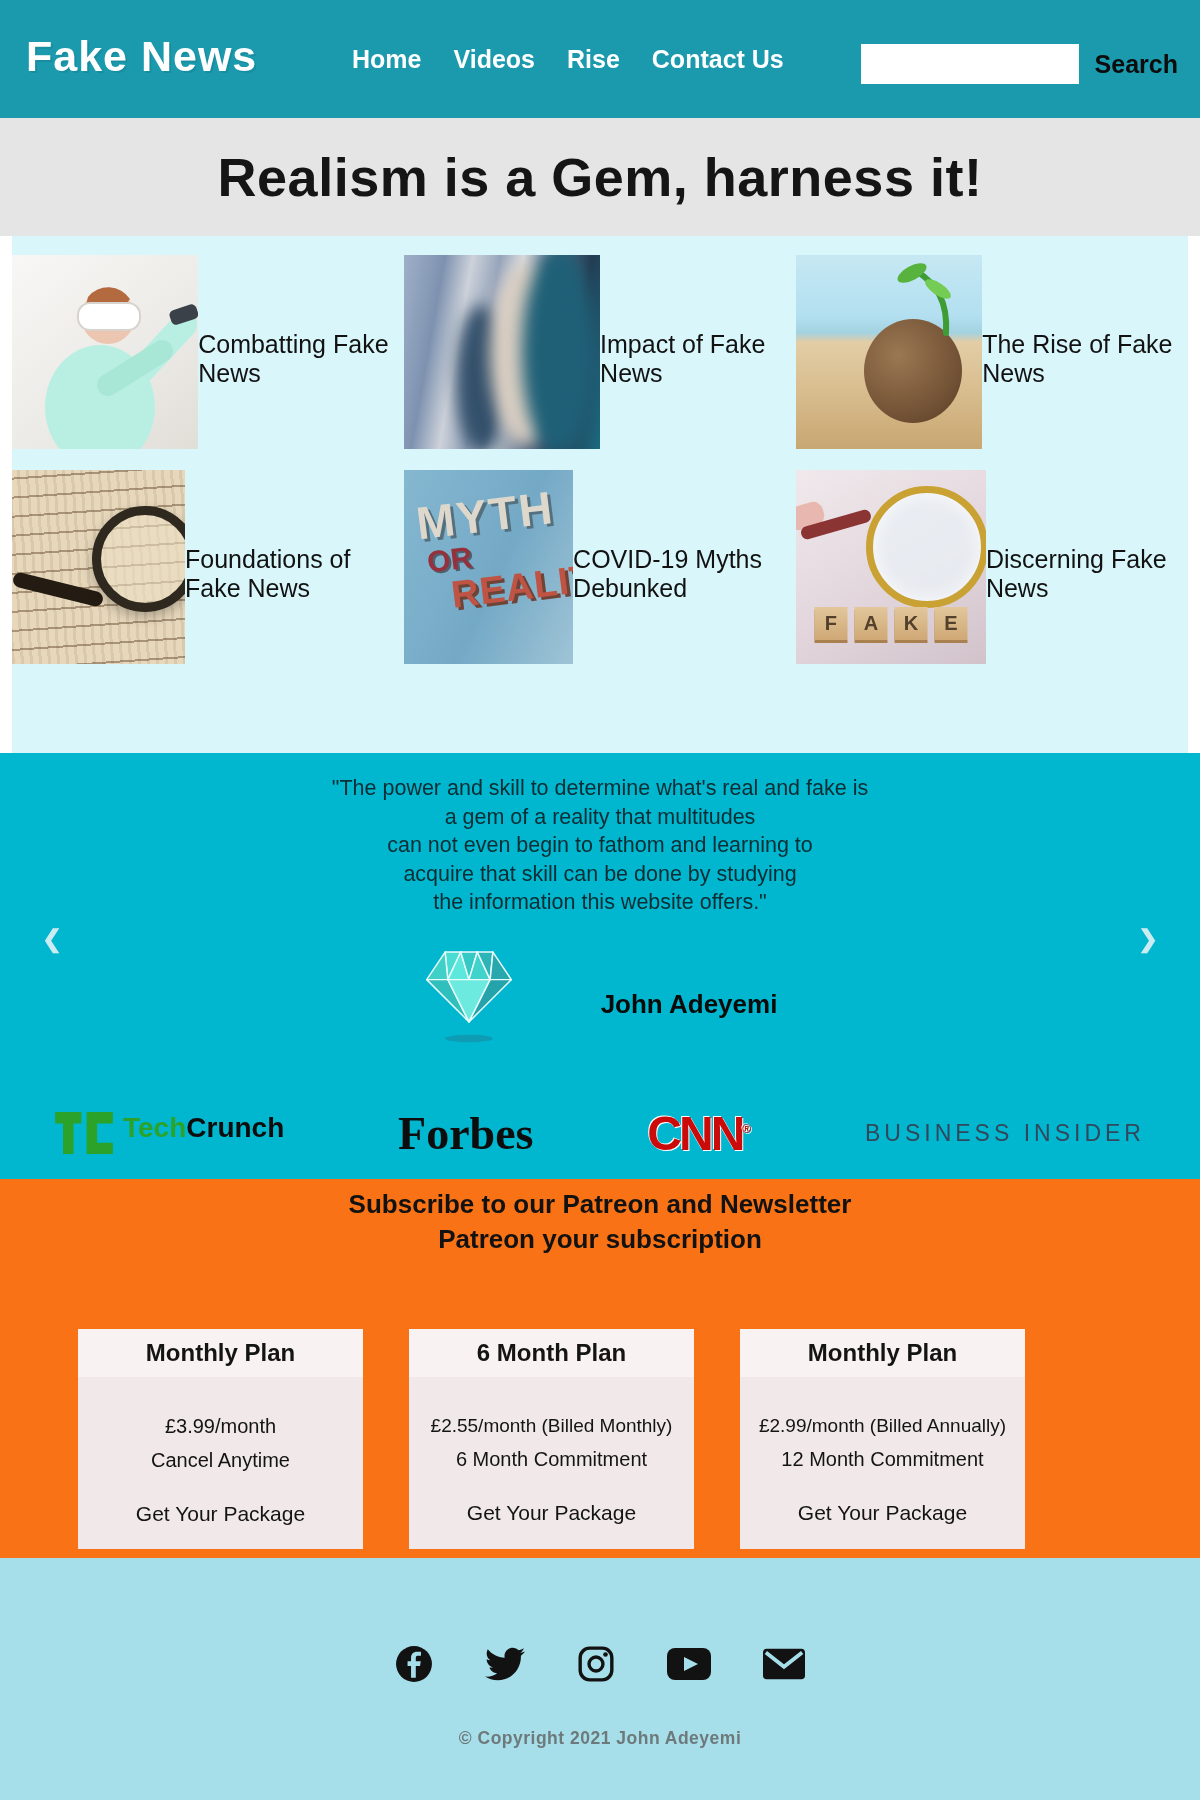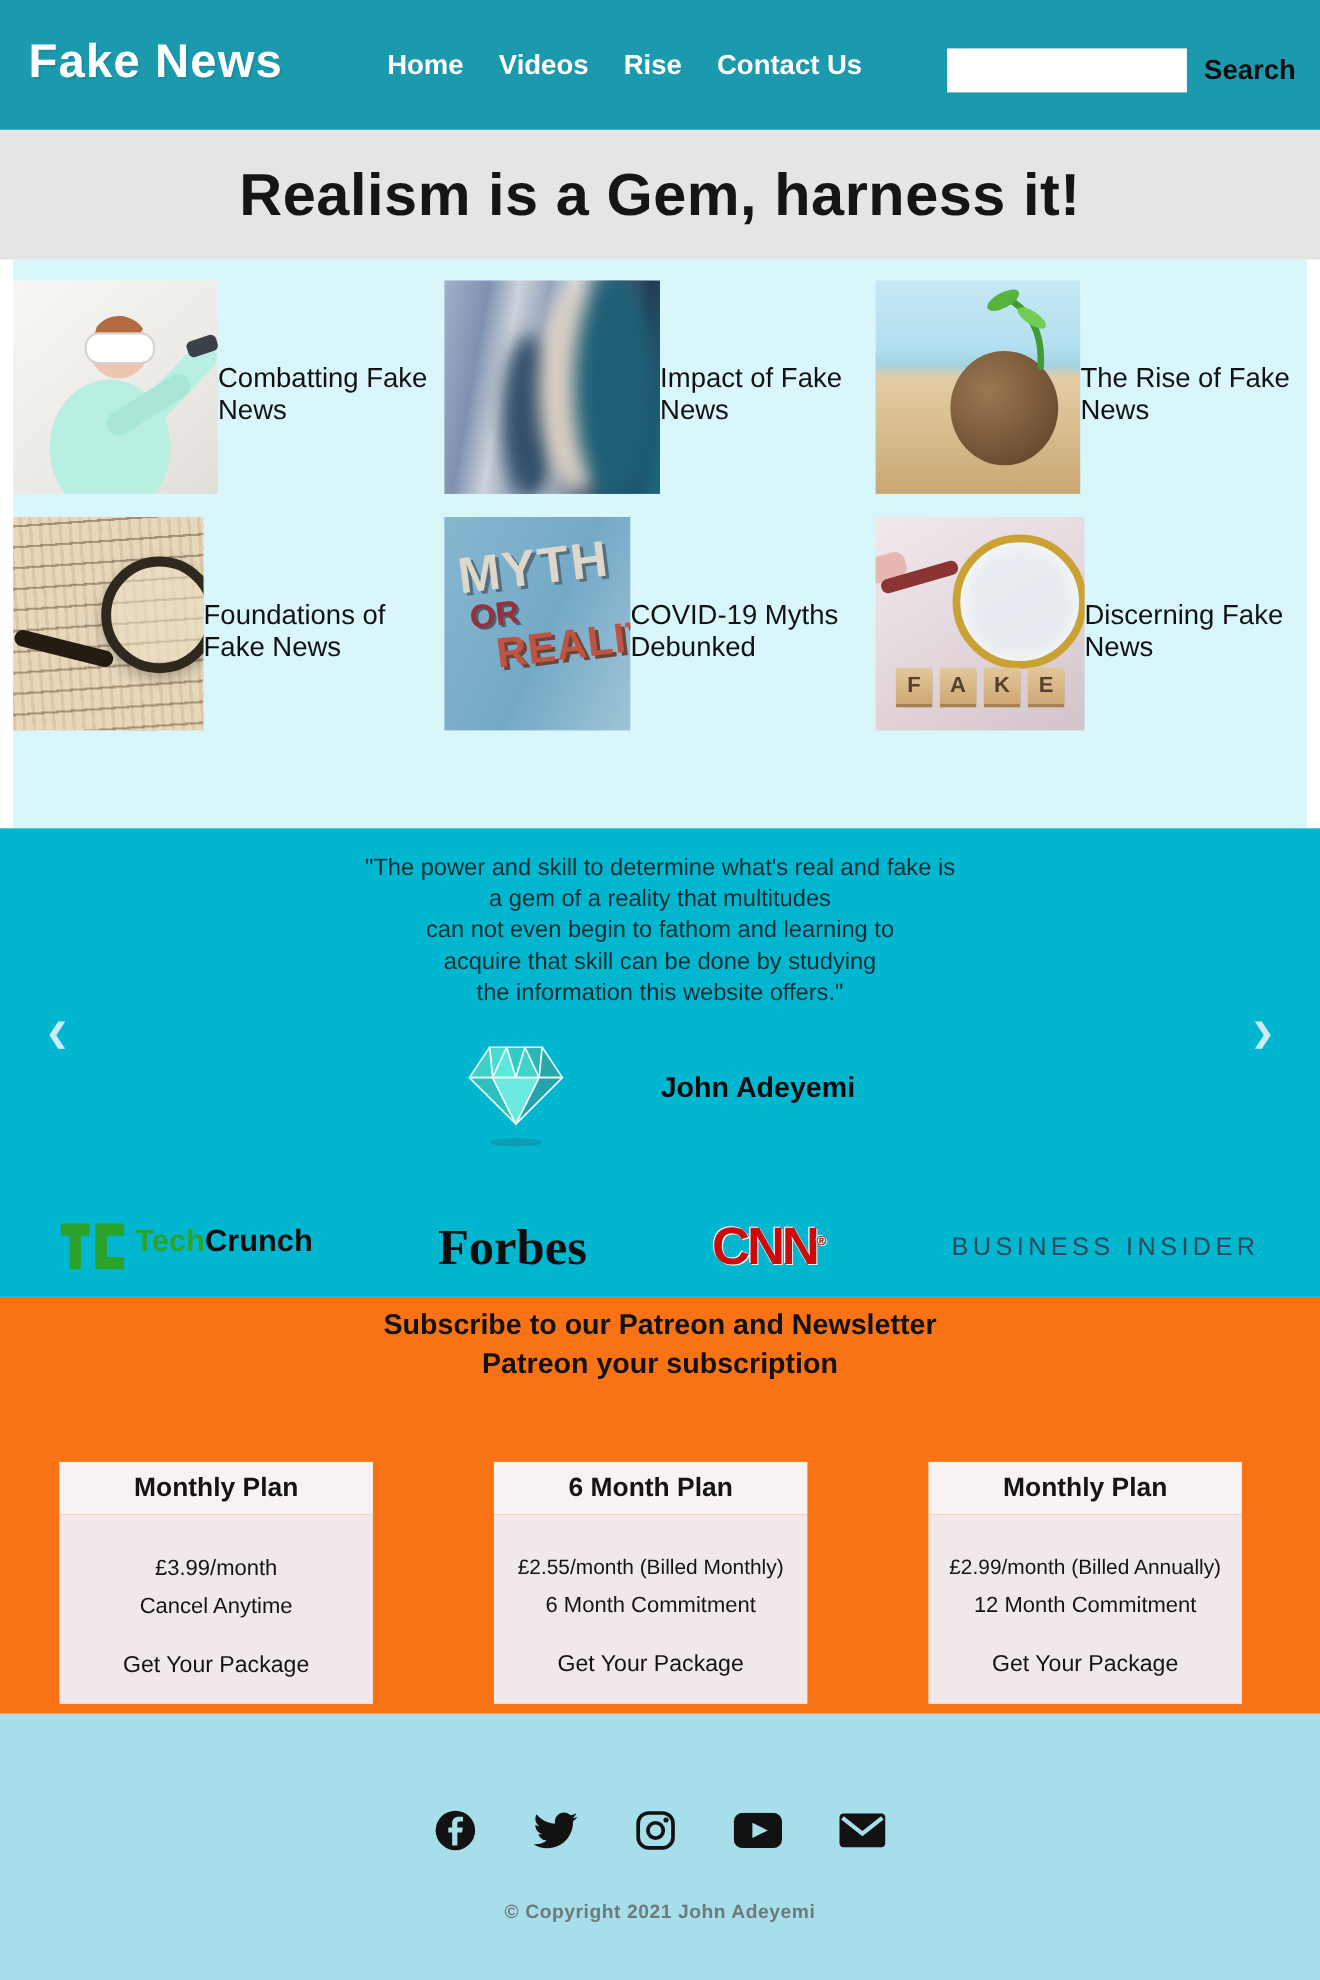--- a/index.html
+++ b/index.html
@@ -72,42 +72,42 @@
     border-radius:10px; transform:rotate(-16deg); }
   .f-blocks { position:absolute; bottom:24px; left:50%; transform:translateX(-50%); display:flex; gap:7px; }
   .f-block { width:33px; height:33px; background:linear-gradient(#e2c79b,#cfa875); box-shadow:0 3px 0 #a98050;
     display:flex; align-items:center; justify-content:center; font-weight:700; font-size:20px; color:#54402c; }
 
   
   .testimonial { position:relative; height:426px; background:#00b7cf; }
   .quote { padding-top:21px; text-align:center; font-size:21.5px; line-height:1.33; font-weight:500;
     color:#0b2d33; white-space:pre-line; }
   .testi-row { margin-top:24px; display:flex; justify-content:center; align-items:flex-start; gap:86px; }
-  .author { margin-top:32px; font-size:26px; font-weight:700; color:#0a0a0a; }
+  .author { margin-top:48px; font-size:26px; font-weight:700; color:#0a0a0a; }
   .arrow { position:absolute; top:172px; font-size:24px; font-weight:700; color:#cdecf2; cursor:pointer; user-select:none; }
   .arrow-left { left:42px; }
   .arrow-right { right:42px; }
 
   
   .press { position:absolute; left:0; right:0; bottom:6px; height:80px; display:flex;
     align-items:center; justify-content:space-between; padding:0 55px; }
   .tc { display:flex; align-items:flex-start; gap:10px; }
   .tc-text { font-size:28px; font-weight:800; letter-spacing:0; }
   .tc-green { color:#2ba32b; }
   .tc-black { color:#0d0d0d; }
   .forbes { font-family:"Liberation Serif", serif; font-weight:700; font-size:46px; color:#0d0d0d; }
   .cnn { font-weight:800; font-size:48px; color:#cb0a0a; letter-spacing:-3px;
     text-shadow:1px 1px 0 #ffffff, -1px -1px 0 #ffffff; }
   .cnn sup { font-size:12px; letter-spacing:0; }
   .bi { font-size:23px; font-weight:500; letter-spacing:4px; color:#31485c; }
 
   
   .subscribe { height:379px; background:#f97316; padding-top:8px; }
   .sub-head { text-align:center; font-size:26px; font-weight:600; color:#121212; line-height:1.35; }
-  .plans { display:flex; padding-left:54px; gap:110px; margin-top:72px; }
+  .plans { display:flex; padding-left:78px; gap:46px; margin-top:72px; }
   .plan { width:285px; }
   .plan-header { height:48px; background:#f8f2f2; display:flex; align-items:center; justify-content:center;
     font-size:24px; font-weight:600; color:#141414; }
   .plan-body { height:172px; background:#f1e9e9; text-align:center; padding-top:38px; font-size:20px; color:#141414; }
   .plan-price { margin-bottom:11px; }
   .plan-cta { margin-top:30px; font-size:21px; cursor:pointer; }
 
   
   .footer { height:242px; background:#a6dfe9; text-align:center; padding-top:86px; }
   .socials { display:flex; justify-content:center; align-items:center; gap:52px; }

